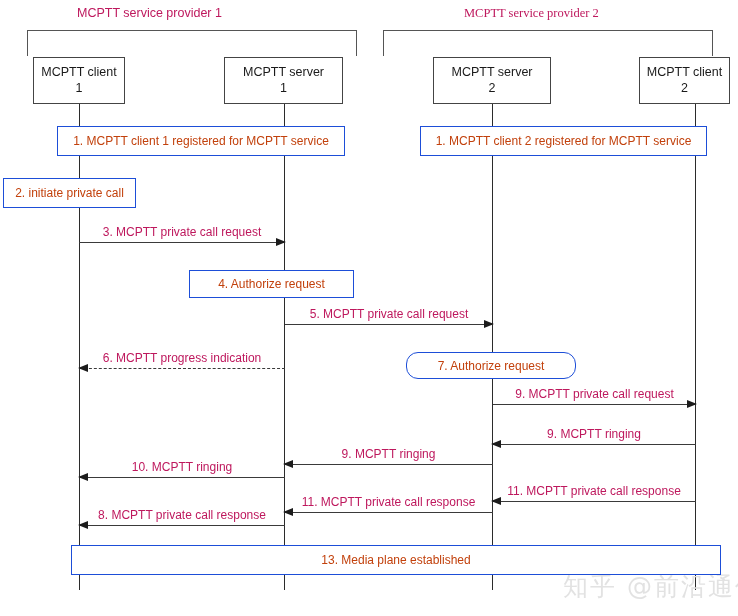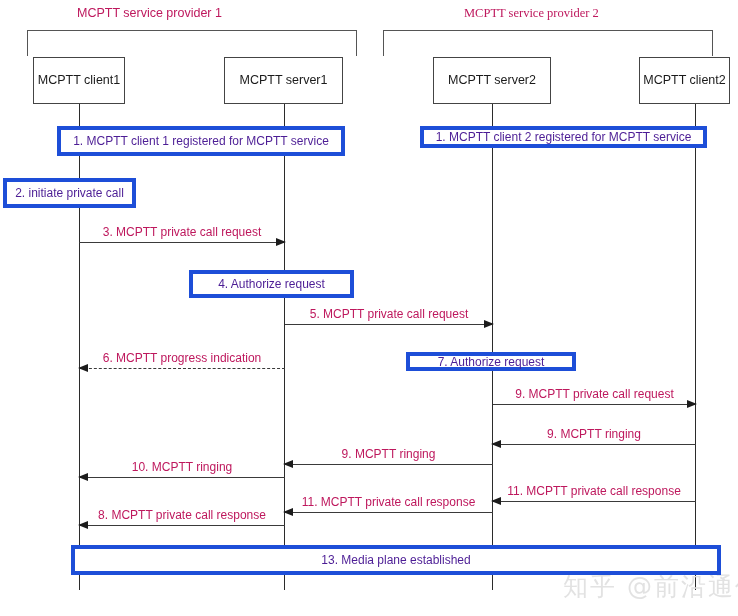--- a/index.html
+++ b/index.html
@@ -37,47 +37,47 @@
     background: transparent;
   }
 
   
   .actor-box {
     position: absolute;
     border: 1px solid #444444;
     box-sizing: border-box;
     background: #ffffff;
     display: flex;
-    flex-direction: row;
+    flex-direction: column;
     align-items: center;
     justify-content: center;
     font-size: 12.5px;
     line-height: 1.25;
     color: #1a1a1a;
     text-align: center;
   }
 
   
   .lifeline {
     position: absolute;
     width: 0;
     border-left: 1.2px solid #2b2b2b;
   }
 
   
   .step-box {
     position: absolute;
-    border: 4px solid #1d4ed8;
+    border: 1px solid #1d4ed8;
     box-sizing: border-box;
     background: #ffffff;
     display: flex;
     align-items: center;
     justify-content: center;
     font-size: 12px;
-    color: #4c1d95;
+    color: #c2410c;
     white-space: nowrap;
     z-index: 5;
   }
 
   
   .msg {
     position: absolute;
     height: 0;
     z-index: 4;
   }
@@ -161,21 +161,21 @@
     <span>2</span>
   </div>
 
   <div class="lifeline" style="left:79px;  top:104px; height:486px;"></div>
   <div class="lifeline" style="left:284px; top:104px; height:486px;"></div>
   <div class="lifeline" style="left:492px; top:104px; height:486px;"></div>
   <div class="lifeline" style="left:695px; top:104px; height:486px;"></div>
 
   <div class="step-box" style="left:57px; top:126px; width:288px; height:30px;">1. MCPTT client 1 registered for MCPTT service</div>
 
-  <div class="step-box" style="left:420px; top:126px; width:287px; height:22px;">1. MCPTT  client 2 registered for MCPTT service</div>
+  <div class="step-box" style="left:420px; top:126px; width:287px; height:30px;">1. MCPTT  client 2 registered for MCPTT service</div>
 
   <div class="step-box" style="left:3px; top:178px; width:133px; height:30px;">2. initiate private call</div>
 
   <div class="msg to-right" style="left:79px; top:242px; width:206px;">
     <div class="line"></div>
     <div class="head"></div>
     <div class="label">3. MCPTT private call request</div>
   </div>
 
   <div class="step-box" style="left:189px; top:270px; width:165px; height:28px;">4. Authorize request</div>
@@ -185,21 +185,21 @@
     <div class="head"></div>
     <div class="label">5. MCPTT private call request</div>
   </div>
 
   <div class="msg to-left dashed" style="left:79px; top:368px; width:206px;">
     <div class="line"></div>
     <div class="head"></div>
     <div class="label">6. MCPTT progress indication</div>
   </div>
 
-  <div class="step-box" style="left:406px; top:352px; width:170px; height:19px;">7. Authorize request</div>
+  <div class="step-box" style="left:406px; top:352px; width:170px; height:27px;border-radius:12px;">7. Authorize request</div>
 
   <div class="msg to-right" style="left:493px; top:404px; width:203px;">
     <div class="line"></div>
     <div class="head"></div>
     <div class="label">9. MCPTT private call request</div>
   </div>
 
   <div class="msg to-left" style="left:492px; top:444px; width:204px;">
     <div class="line"></div>
     <div class="head"></div>

